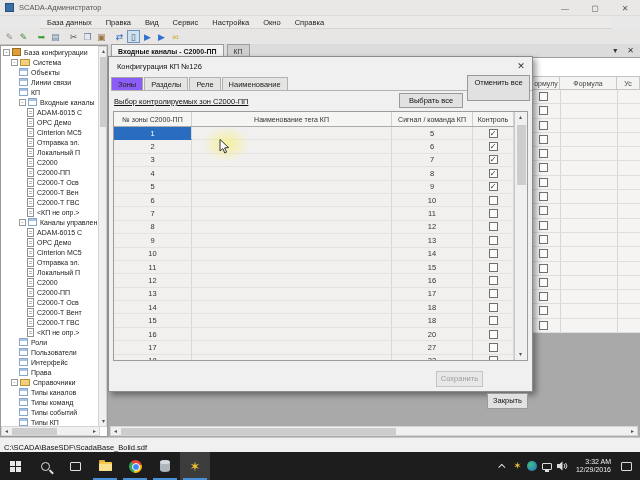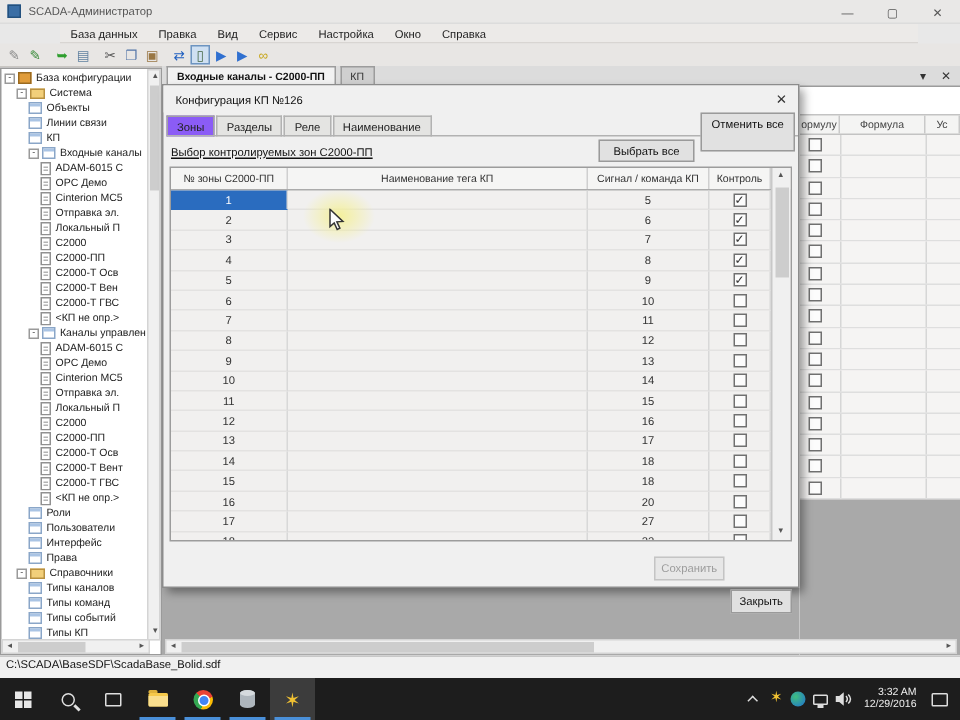--- a/index.html
+++ b/index.html
@@ -75,21 +75,21 @@
   .dt-row { display:flex; height:13.4px; }
   .dt-row div { font-size:7.5px; color:#333; display:flex; align-items:center; justify-content:center; border-right:1px solid #d8d8d8; border-bottom:1px solid #e3e2e1; overflow:hidden; }
   .c0 { width:78px; } .c1 { width:200px; } .c2 { width:81px; } .c3 { width:41px; }
   .dt-row .sel { background:#2a6cbf; color:#fff; border-bottom-color:#2a6cbf; }
   .dt-vsb { position:absolute; right:0; top:0; width:13px; height:248px; background:#f0f0f0; border-left:1px solid #c8c8c8; }
   
   .glow { position:absolute; left:194px; top:120px; width:64px; height:48px; border-radius:50%;
           background:radial-gradient(closest-side, rgba(244,240,150,0.95), rgba(244,240,150,0) 75%); pointer-events:none; }
   .cursor { position:absolute; left:219px; top:139px; }
   
-  .statusbar { position:absolute; left:0; top:437px; width:640px; height:15px; background:#f0f0f0; border-top:1px solid #c8c8c8; display:flex; align-items:flex-start; }
+  .statusbar { position:absolute; left:0; top:437px; width:640px; height:15px; background:#f0f0f0; border-top:1px solid #c8c8c8; display:flex; align-items:flex-end; }
   .statusbar span { font-size:7.5px; color:#111; padding-left:4px; }
   
   .taskbar { position:absolute; left:0; top:452px; width:640px; height:28px; background:#1d1d1d; display:flex; align-items:center; }
   .tb-btn { width:30px; height:28px; display:flex; align-items:center; justify-content:center; position:relative; flex:none; }
   .tb-btn.active { background:#3c3c3c; }
   .tb-btn.running::after { content:""; position:absolute; left:3px; right:3px; bottom:0; height:2px; background:#4a90d9; }
   .start-glyph { display:grid; grid-template-columns:5px 5px; grid-template-rows:5px 5px; gap:1px; }
   .start-glyph i { background:#e8e8e8; }
   .search-glyph { width:9px; height:9px; border:1.5px solid #e0e0e0; border-radius:50%; position:relative; }
   .search-glyph::after { content:""; position:absolute; width:5px; height:1.5px; background:#e0e0e0; left:7px; top:8px; transform:rotate(45deg); }

